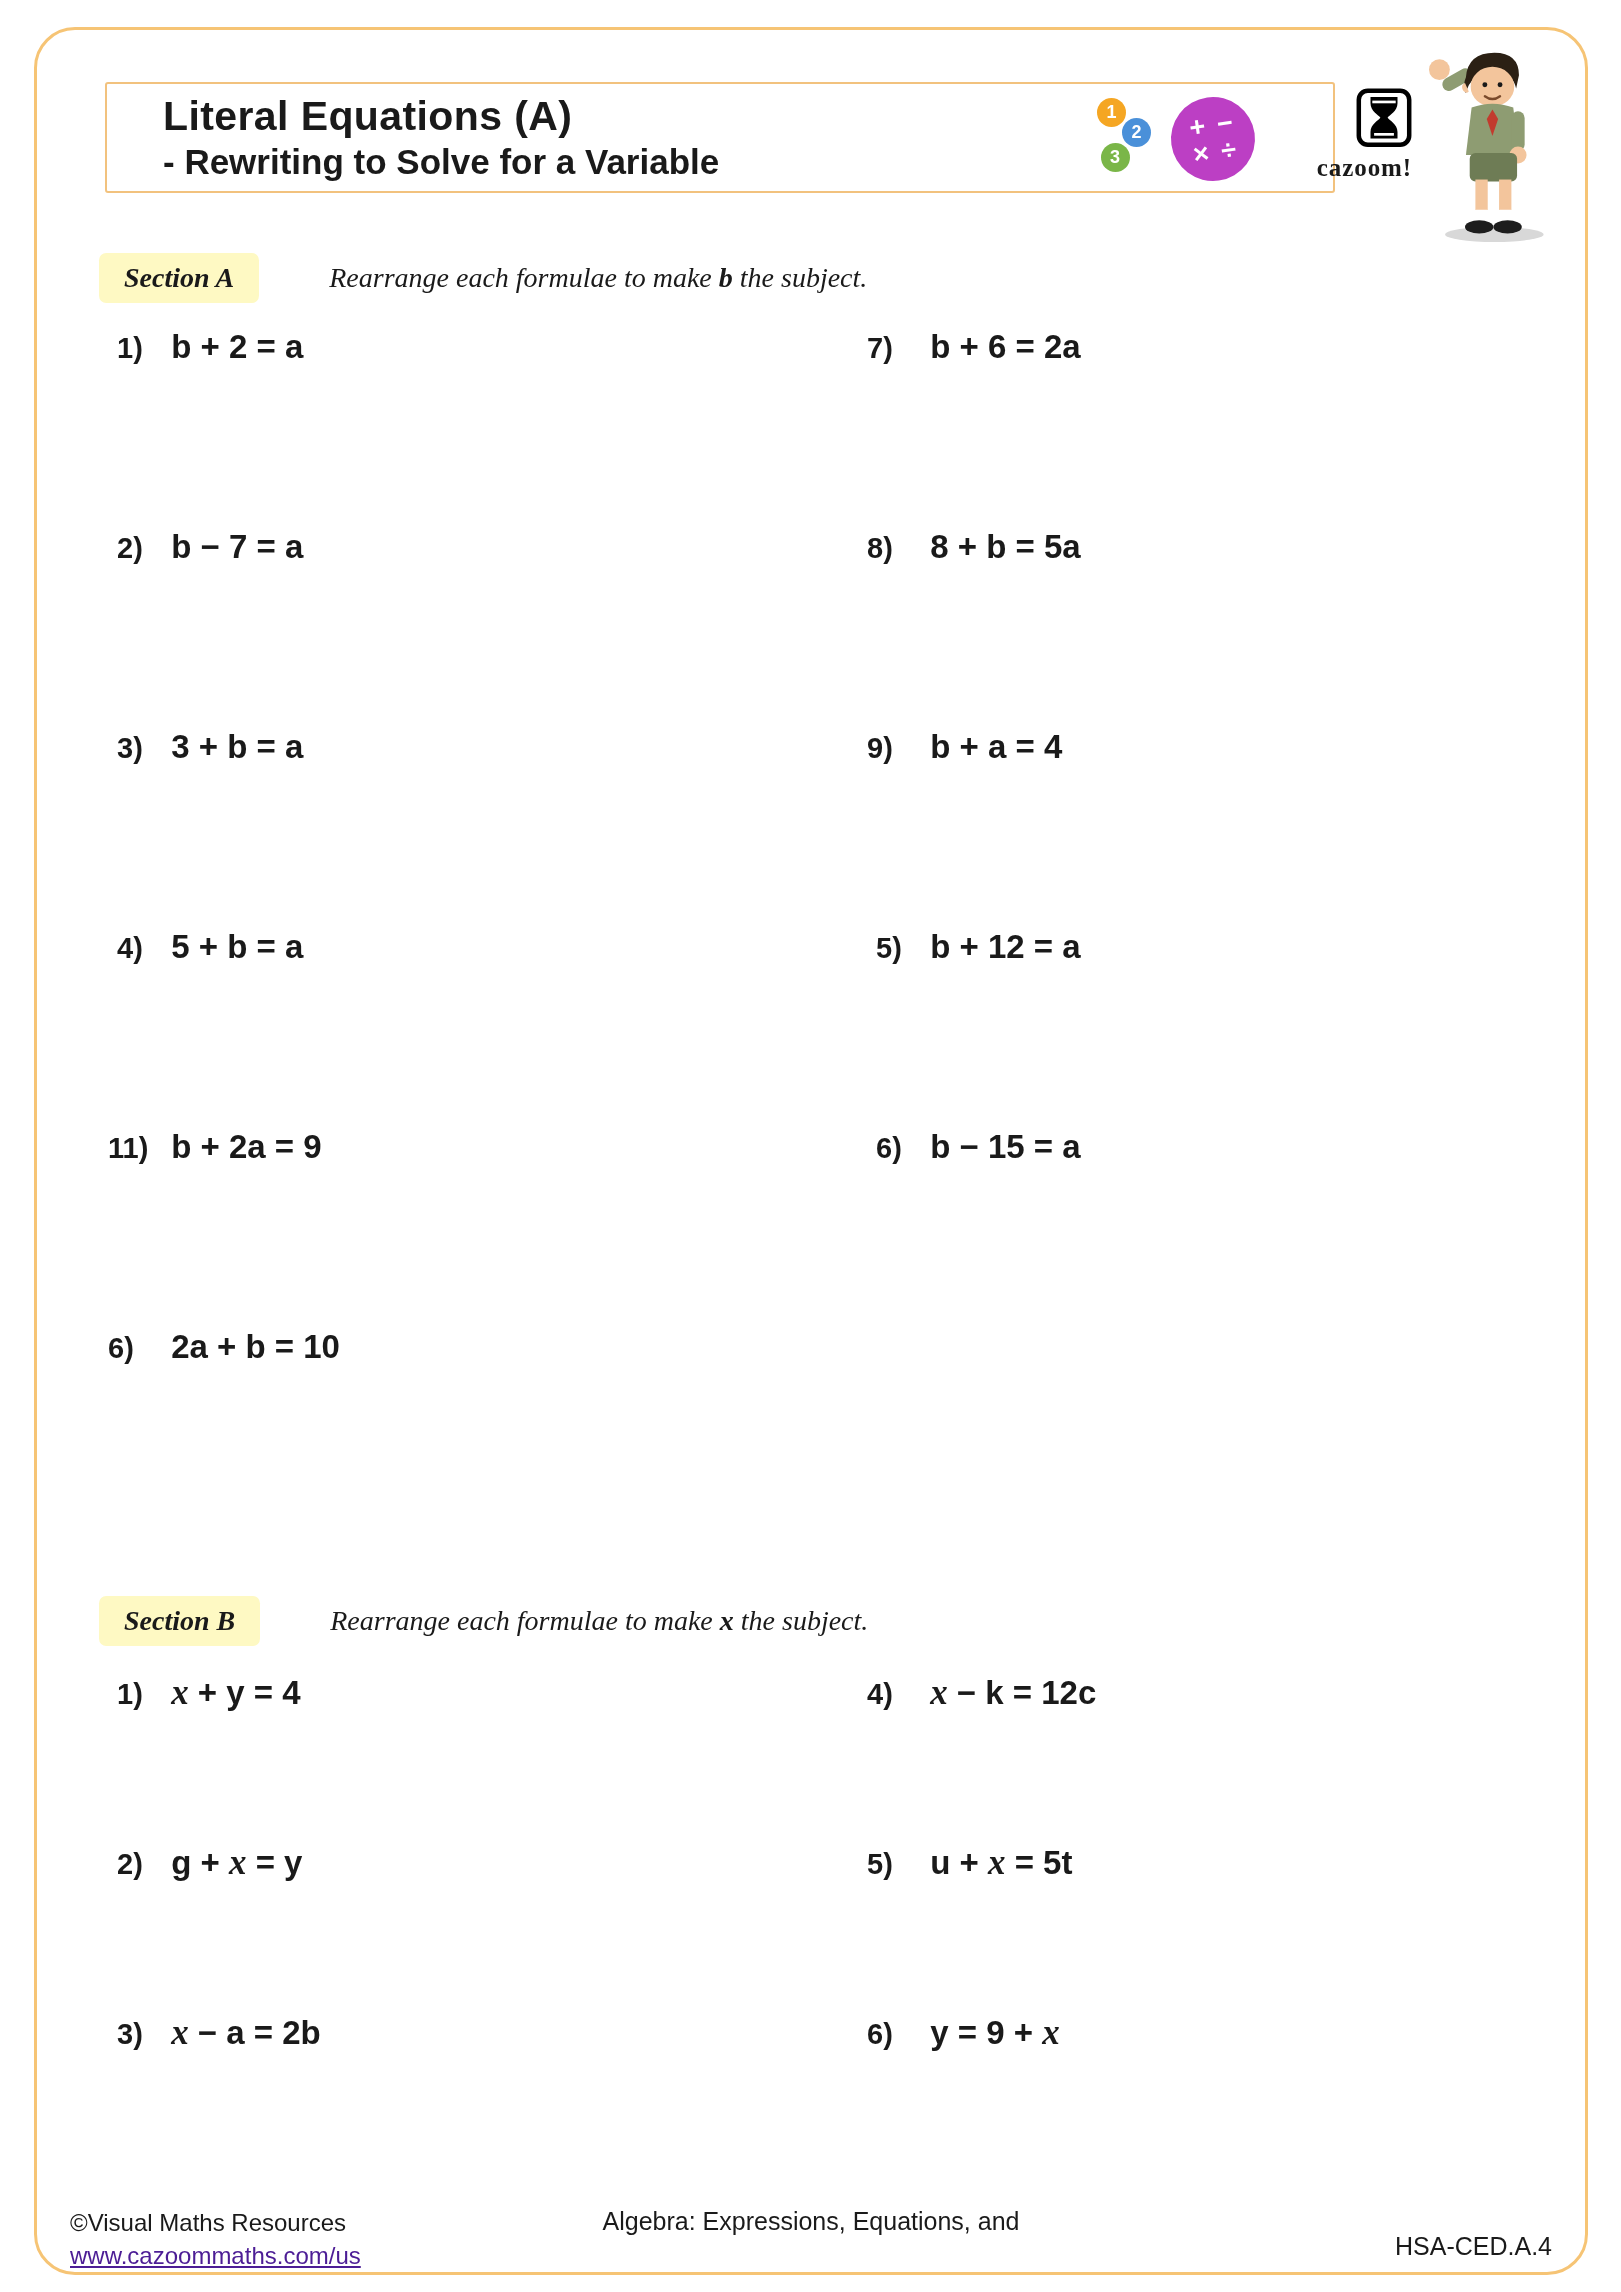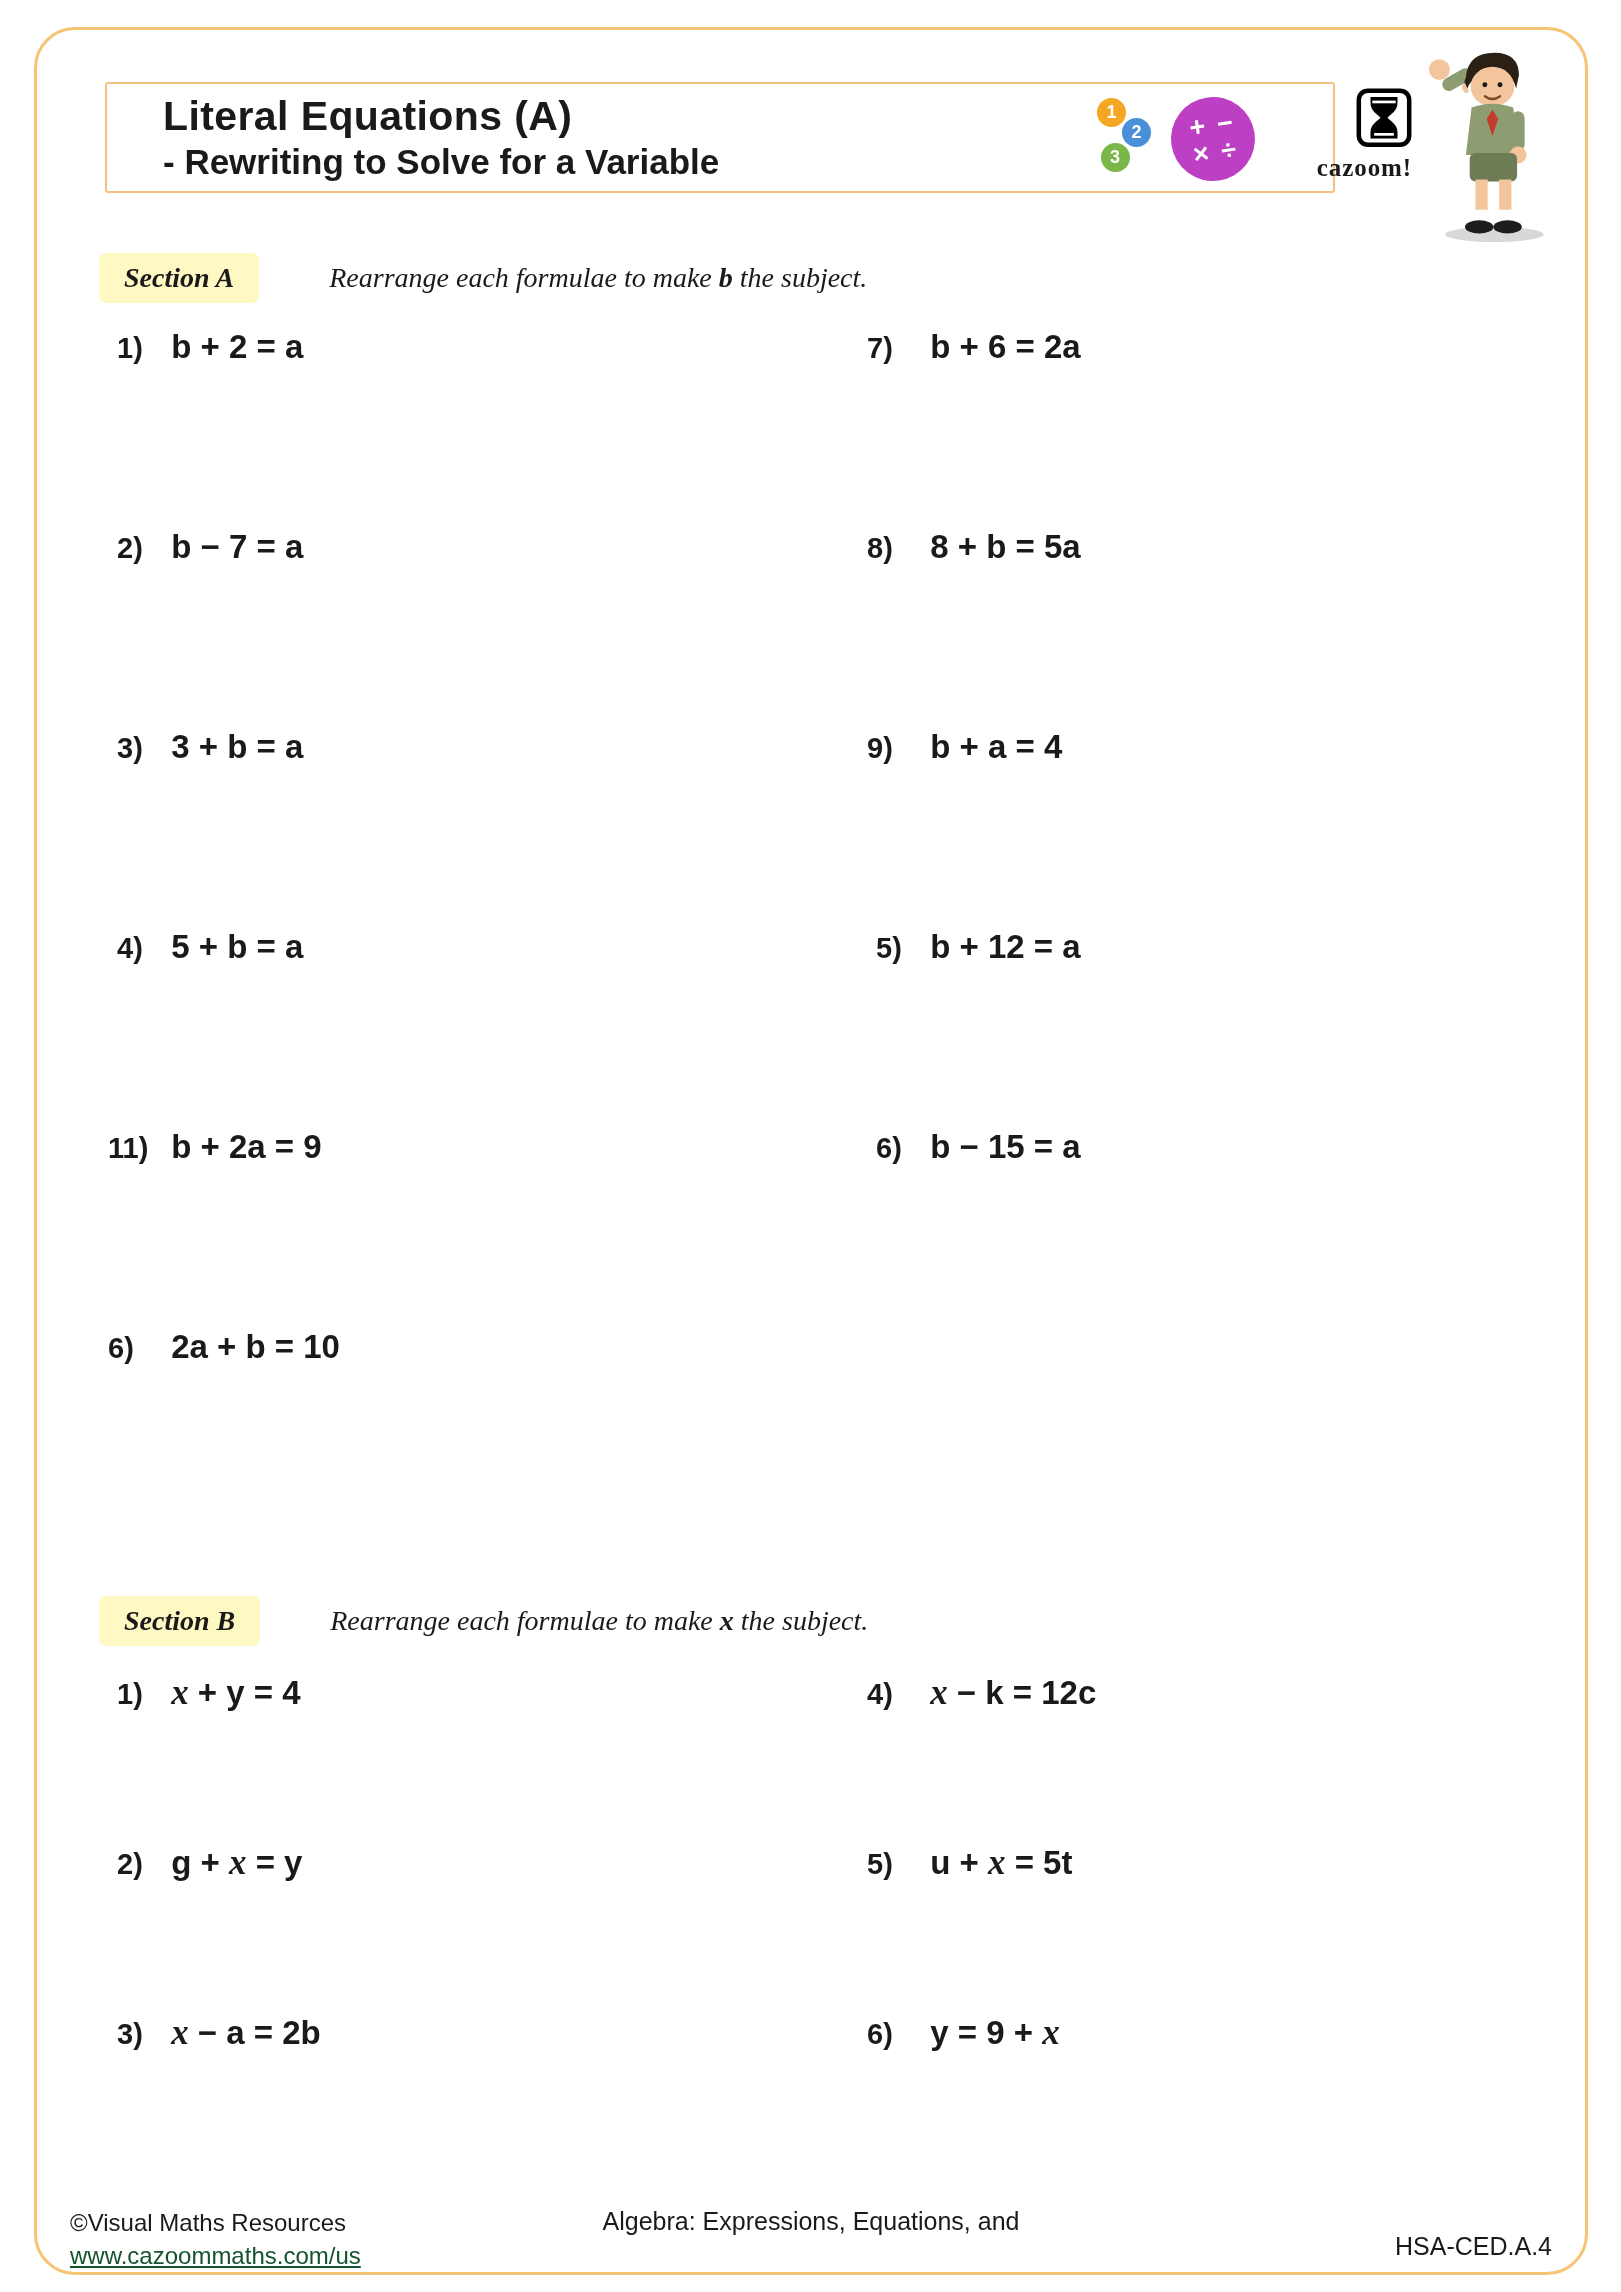--- a/index.html
+++ b/index.html
@@ -55,21 +55,21 @@
   .prob{ display:flex; align-items:baseline; padding-left:18px; padding-top:7.2px; }
   .col2{ padding-left:9px; }
   .pnum{ font-size:29px; font-weight:bold; width:47px; flex:none; }
   .col2 .pnum{ width:56px; }
   .eq{ font-size:33px; font-weight:bold; margin-left:7.2px; white-space:pre; }
   .rowsA{ grid-auto-rows:200px; top:321px; }
   .rowsB{ grid-auto-rows:170px; top:1666px; }
   .italic-var{ font-family:"Liberation Serif", serif; font-style:italic; font-weight:bold; font-size:35px; }
   
   .footer-left{ position:absolute; left:70px; top:2209px; font-size:24px; }
-  .footer-link{ color:#14532d; text-decoration:underline; display:inline-block; margin-top:5.4px; font-size:24px; }
+  .footer-link{ color:#4c1d95; text-decoration:underline; display:inline-block; margin-top:5.4px; font-size:24px; }
   .footer-center{ position:absolute; left:0; right:0; top:2205px; text-align:center; font-size:25px; line-height:1.35; }
   .footer-code{ position:absolute; right:70px; top:2232px; font-size:25px; }
 </style>
 </head>
 <body>
 
 <div class="frame"></div>
 
 <div class="title-box">
   <div class="title-text">

